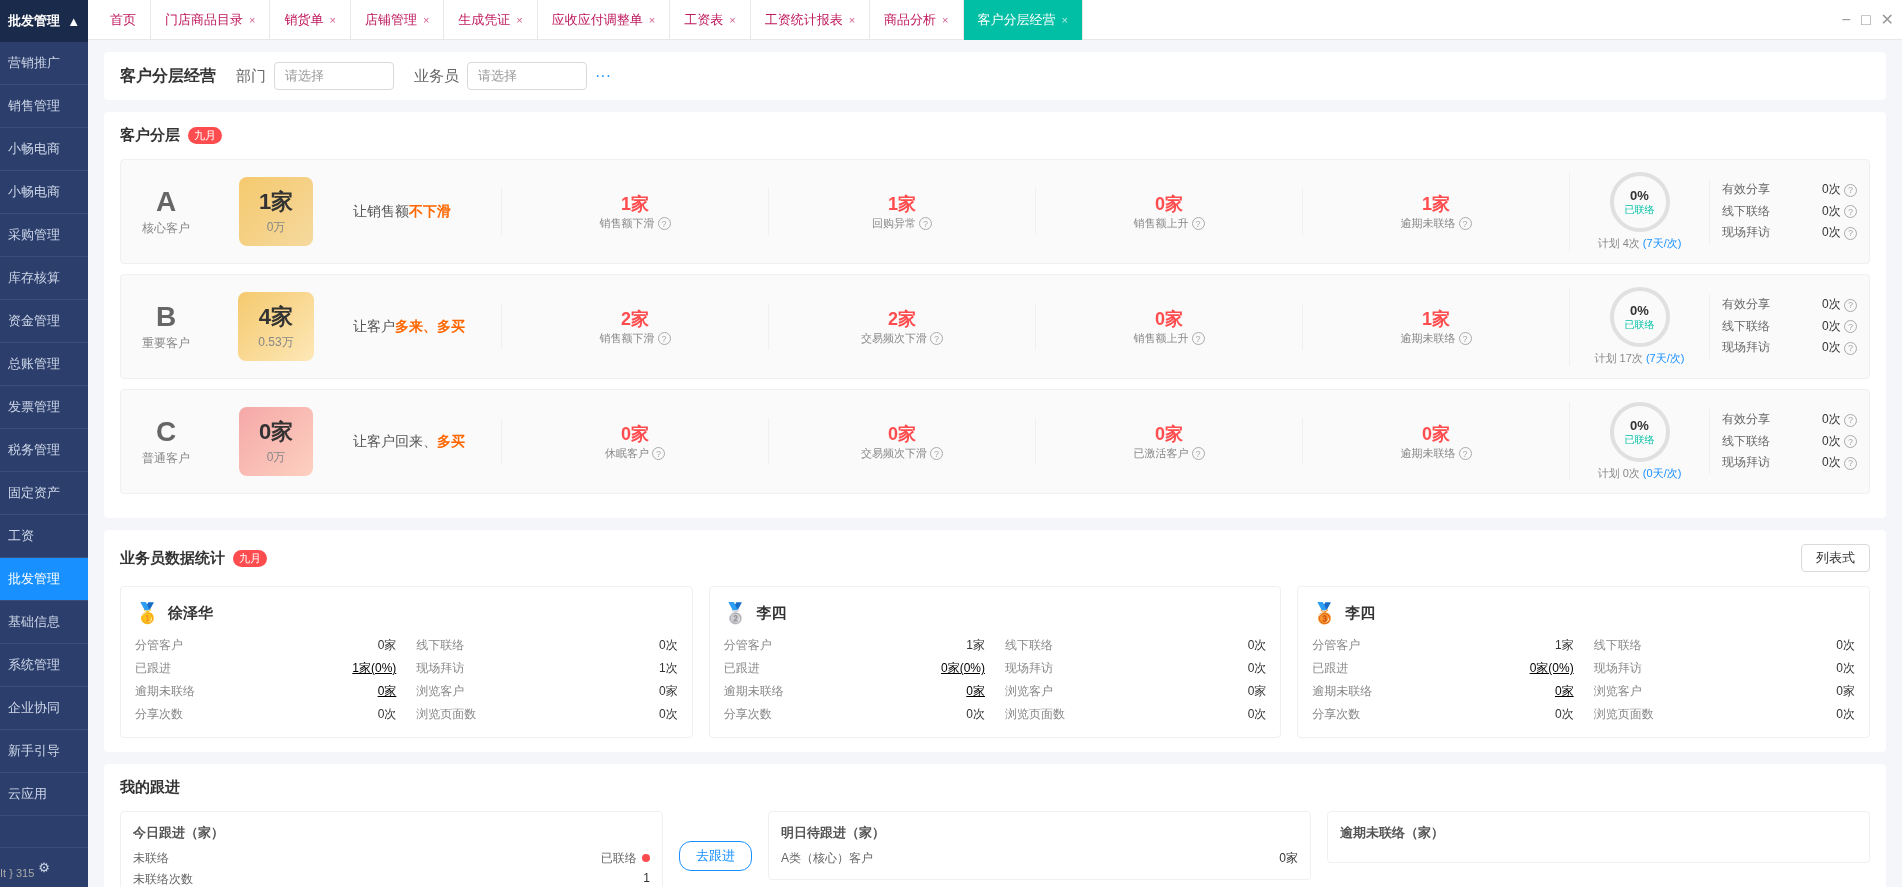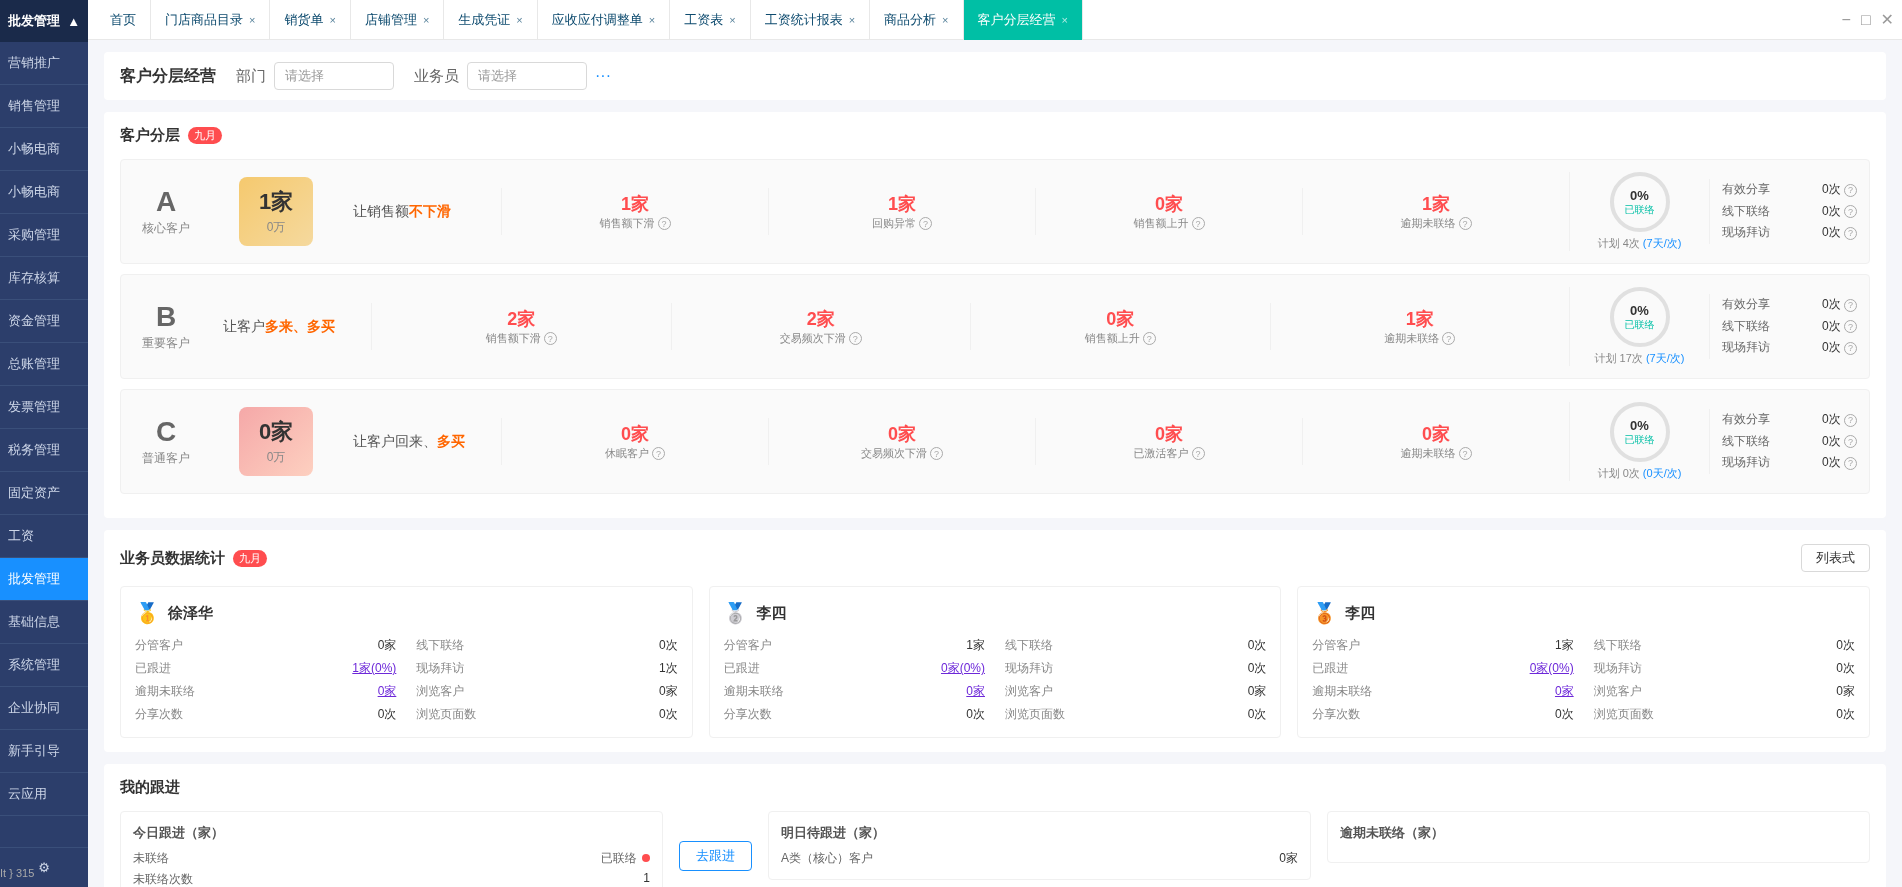--- a/index.html
+++ b/index.html
@@ -62,21 +62,21 @@
       padding: 0 8px;
       height: 40px;
       flex-shrink: 0;
     }
     .tab-item {
       padding: 0 14px;
       height: 40px;
       display: flex;
       align-items: center;
       font-size: 13px;
-      color: #0c4a6e;
+      color: #be185d;
       cursor: pointer;
       border-right: 1px solid #e8e8e8;
       white-space: nowrap;
       position: relative;
     }
     .tab-item.active {
       background: #00bfa5;
       color: #fff;
     }
     .tab-item .tab-close {
@@ -374,21 +374,21 @@
       gap: 6px 20px;
       font-size: 12px;
     }
     .staff-stat-row {
       display: flex;
       justify-content: space-between;
       align-items: center;
     }
     .staff-stat-label { color: #888; }
     .staff-stat-value { color: #333; }
-    .staff-stat-value.link { color: #6d28d9; text-decoration: underline; cursor: pointer; }
+    .staff-stat-value.link { color: #000000; text-decoration: underline; cursor: pointer; }
 
     
     .follow-section {
       background: #fff;
       border-radius: 4px;
       padding: 14px 16px;
     }
     .follow-header {
       display: flex;
       align-items: center;
@@ -414,21 +414,21 @@
       font-size: 13px;
       color: #555;
       margin-bottom: 8px;
       font-weight: bold;
     }
     .goto-btn {
       border: 1px solid #1890ff;
       background: #fff;
       color: #1890ff;
       padding: 5px 16px;
-      border-radius: 4px;
+      border-radius: 12px;
       font-size: 13px;
       cursor: pointer;
       align-self: center;
     }
     .follow-sub-row {
       display: flex;
       justify-content: space-between;
       font-size: 12px;
       color: #666;
       margin-top: 4px;
@@ -591,20 +591,26 @@
           <span class="stat-num">0次 <span class="info-icon">?</span></span>
         </div>
 
     </div>
   </div>
           <div class="tier-row">
     <div class="tier-label">
       <div class="tier-letter">B</div>
       <div class="tier-name">重要客户</div>
     </div>
+    <div class="tier-count-block">
+      <div class="tier-count-bg-b">
+        <div class="tier-count-num">4家</div>
+        <div class="tier-count-sub">0.53万</div>
+      </div>
+    </div>
     <div class="tier-slogan">让客户<span class="highlight">多来、多买</span></div>
     <div class="tier-stats">
 
         <div class="tier-stat-item">
           <div class="tier-stat-num">2家</div>
           <div class="tier-stat-label">销售额下滑 <span class="info-icon">?</span></div>
         </div>
 
         <div class="tier-stat-item">
           <div class="tier-stat-num">2家</div>

